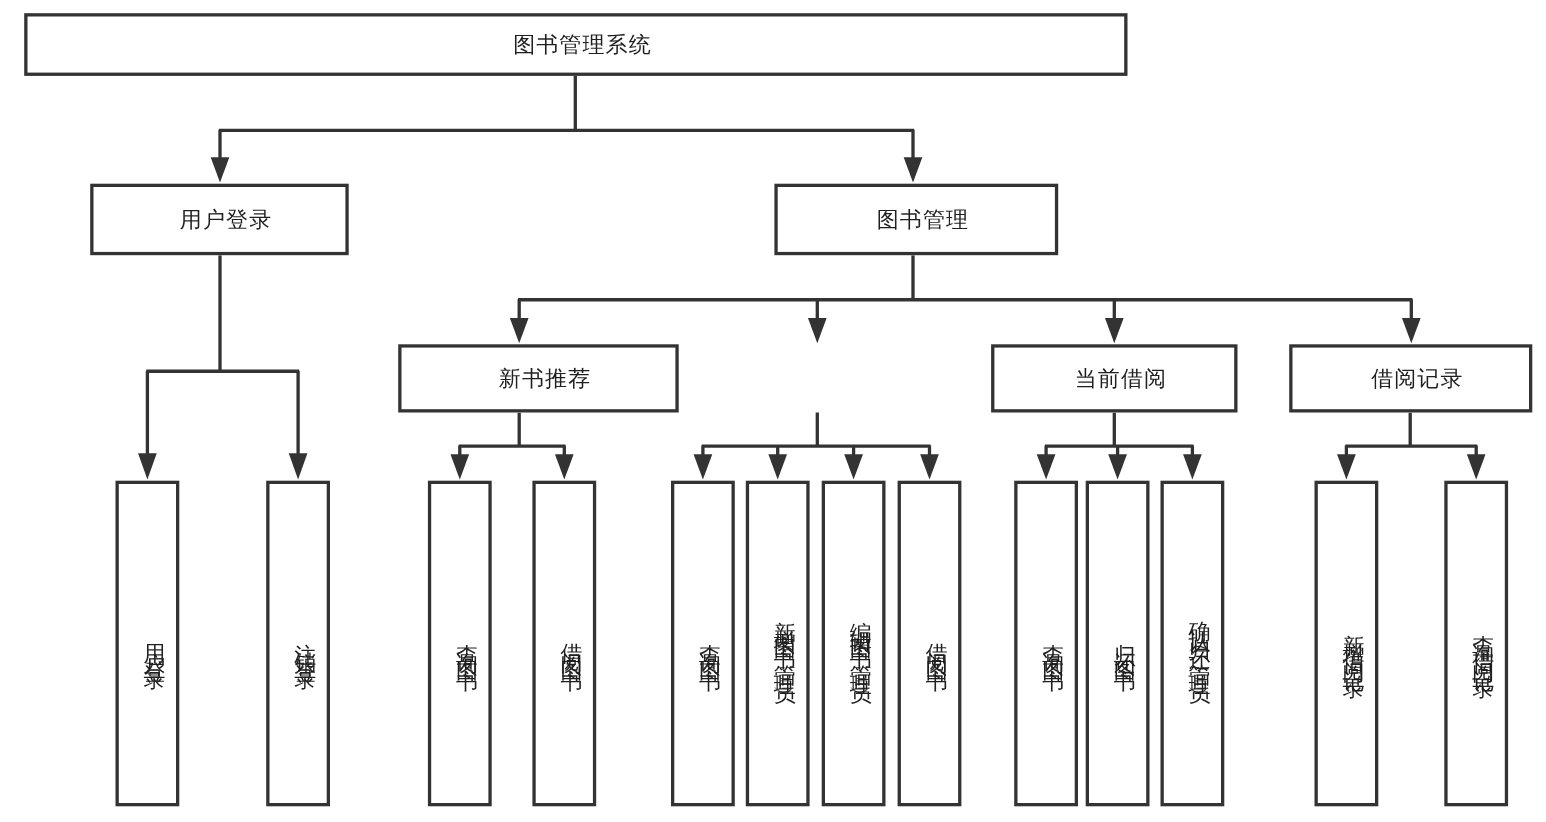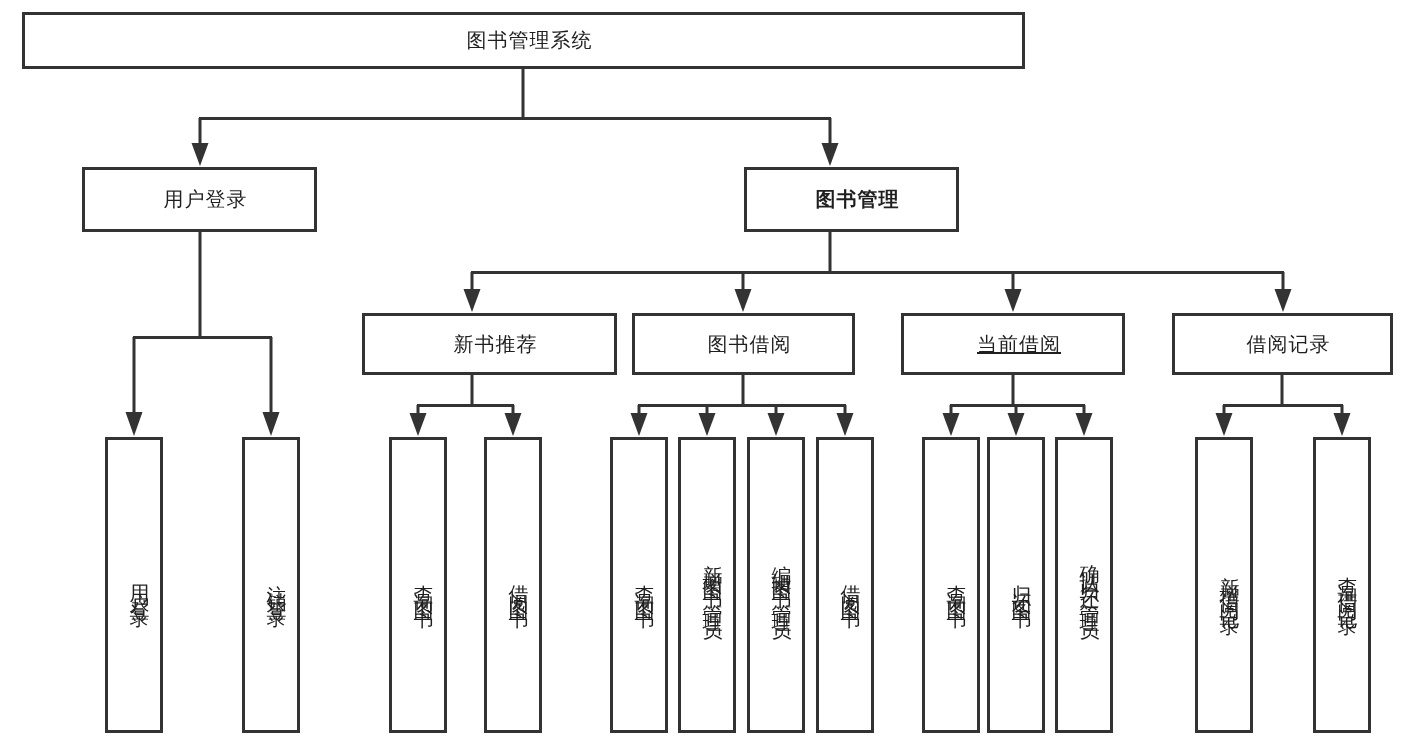--- a/index.html
+++ b/index.html
@@ -101,31 +101,28 @@
     <polygon class="ah" points="1333.5,413 1350.5,413 1342,436"></polygon>
   </svg>
 
   <div class="node" style="left:22px; top:12px; width:1003px; height:57px;">
     <span class="hlabel">图书管理系统</span>
   </div>
 
   <div class="node" style="left:82px; top:167px; width:235px; height:65px;">
     <span class="hlabel">用户登录</span>
   </div>
-  <div class="node" style="left:744px; top:167px; width:215px; height:65px;font-weight:bold;">
+  <div class="node" style="left:704px; top:167px; width:258px; height:65px;">
     <span class="hlabel">图书管理</span>
   </div>
 
   <div class="node" style="left:362px; top:313px; width:255px; height:62px;">
     <span class="hlabel">新书推荐</span>
   </div>
-  <div class="node" style="left:632px; top:313px; width:223px; height:62px;">
-    <span class="hlabel">图书借阅</span>
-  </div>
-  <div class="node" style="left:901px; top:313px; width:224px; height:62px;text-decoration:underline;">
+  <div class="node" style="left:901px; top:313px; width:224px; height:62px;">
     <span class="hlabel">当前借阅</span>
   </div>
   <div class="node" style="left:1172px; top:313px; width:221px; height:62px;">
     <span class="hlabel">借阅记录</span>
   </div>
 
   <div class="node" style="left:105px; top:437px; width:58px; height:296px;">
     <span class="vlabel">用户登录</span>
   </div>
   <div class="node" style="left:242px; top:437px; width:58px; height:296px;">

